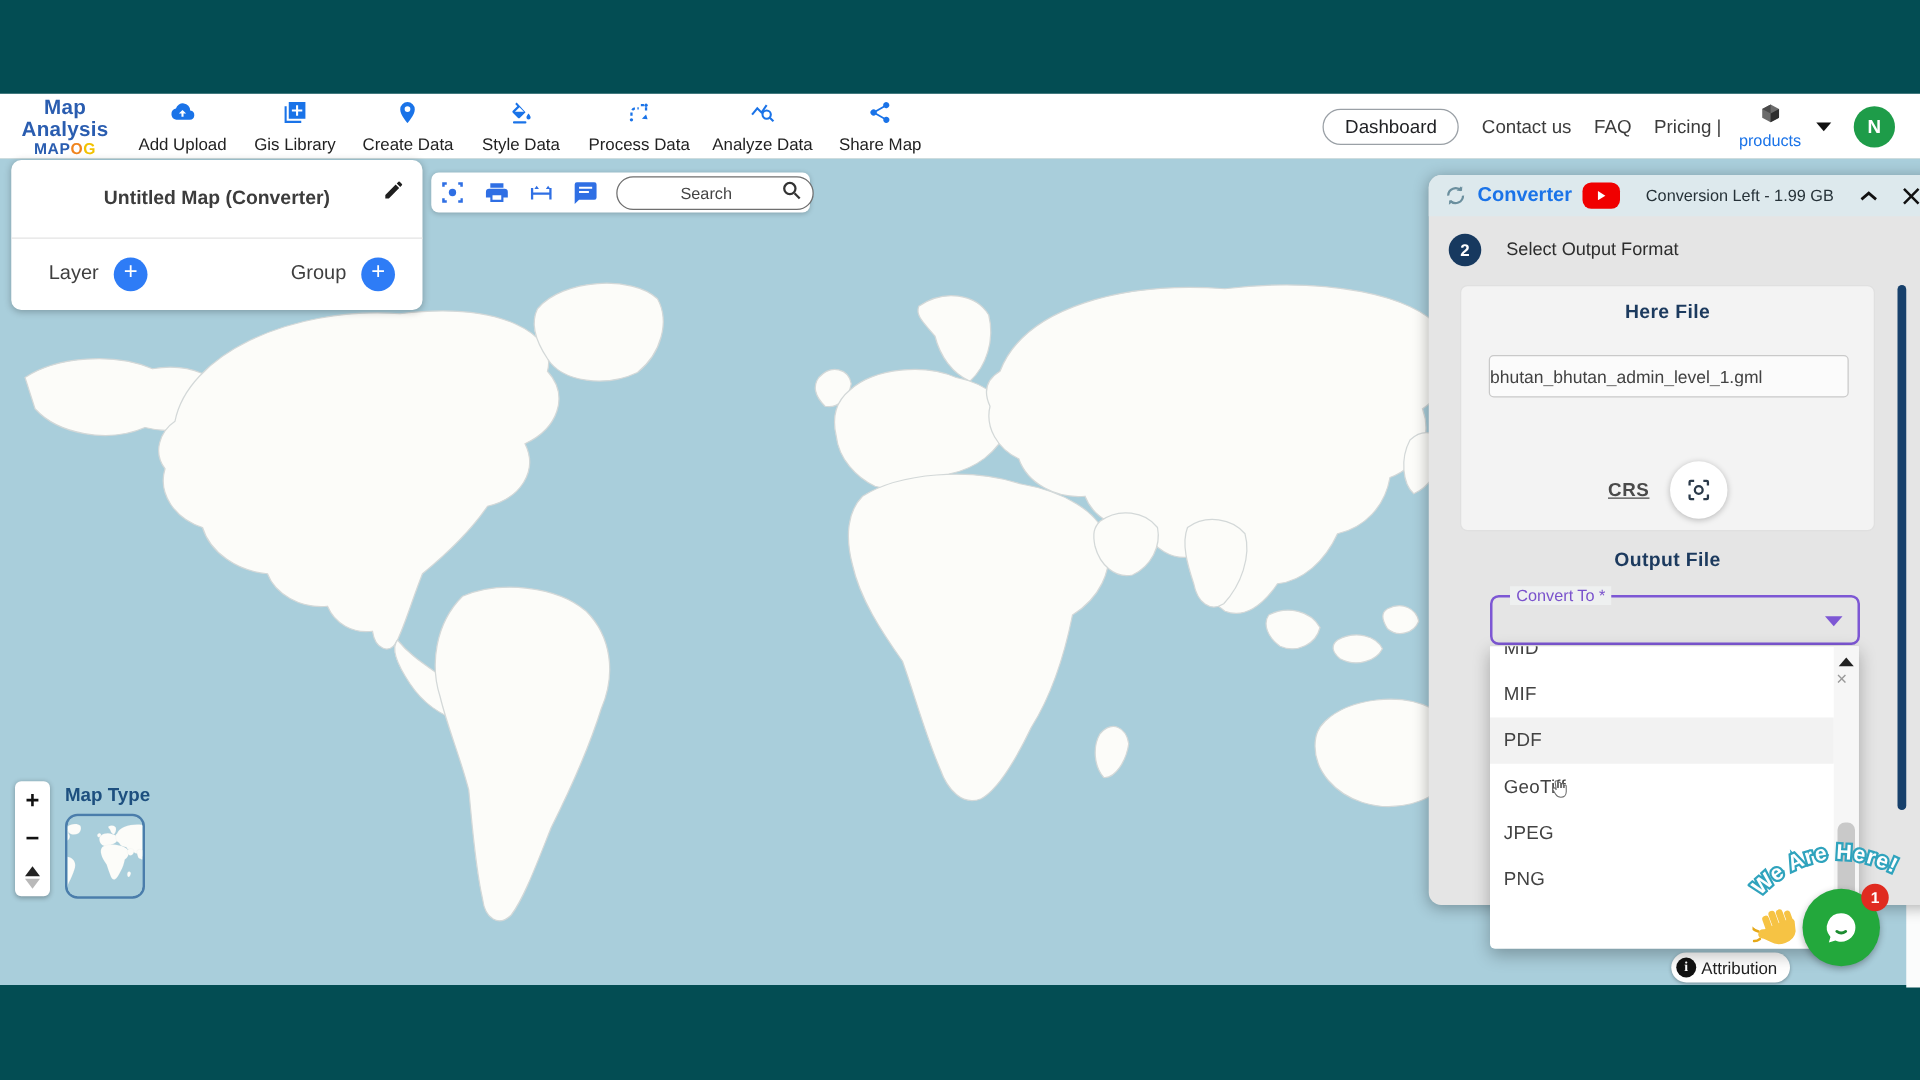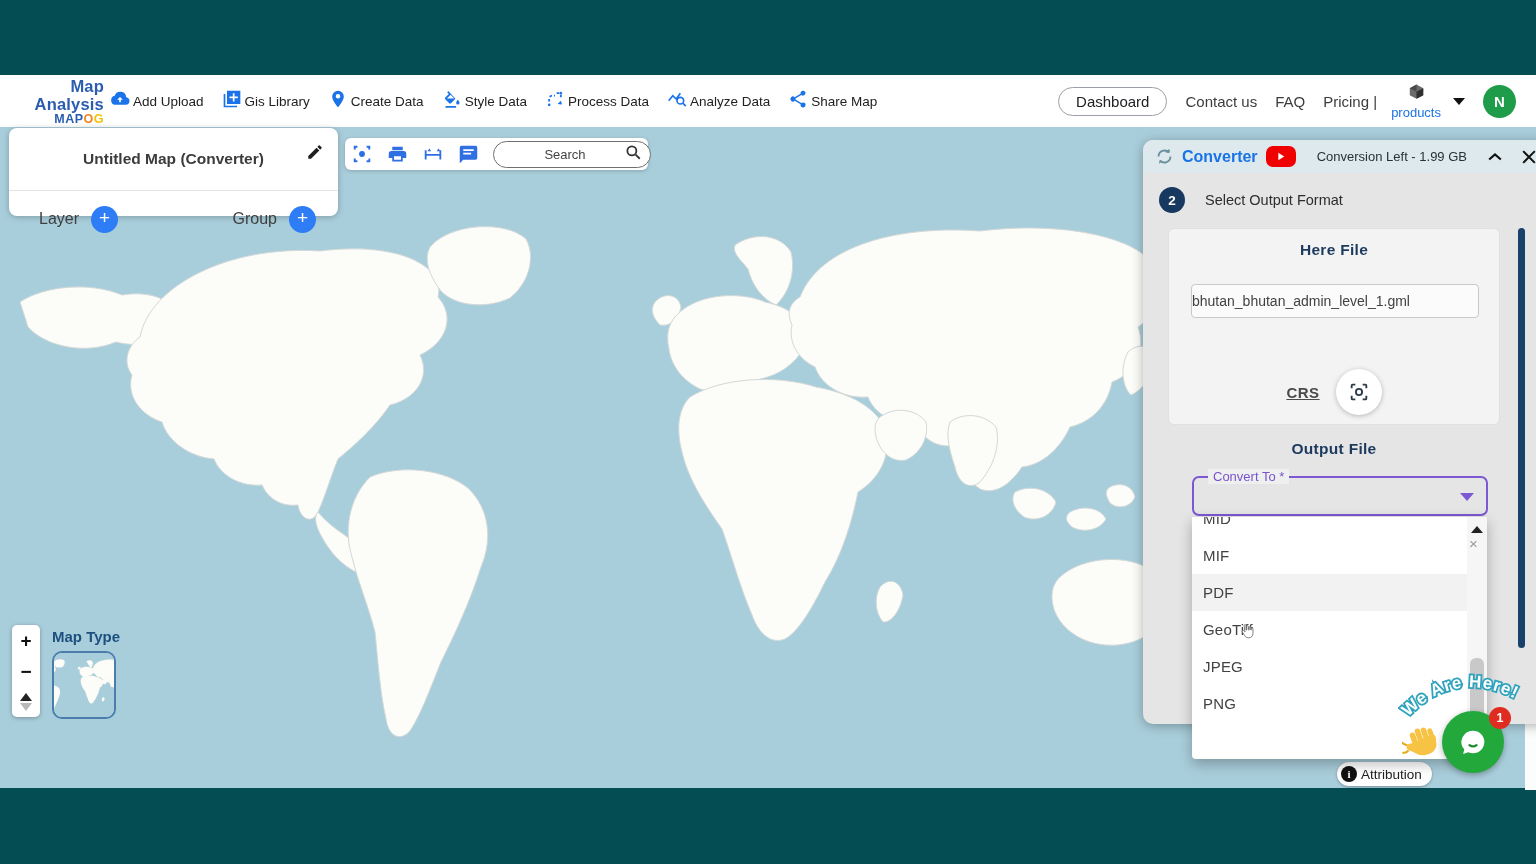--- a/index.html
+++ b/index.html
@@ -1,41 +1,41 @@
 <!DOCTYPE html>
 <html><head>
 <meta charset="utf-8">
 <style>
   * { margin:0; padding:0; box-sizing:border-box; }
   html,body { width:1536px; height:864px; overflow:hidden; }
   body { font-family:"Liberation Sans", sans-serif; background:#034d53; position:relative; }
 
   
   .nav { position:absolute; left:0; top:75px; width:1536px; height:52px; background:#ffffff; display:flex; align-items:center; z-index:5; }
-  .brand { width:104px; text-align:right; line-height:1.1; padding-top:2px; }
+  .brand { width:104px; text-align:center; line-height:1.1; padding-top:2px; }
   .brand-l1 { font-size:16.5px; font-weight:bold; color:#2a5db0; letter-spacing:.2px; }
   .brand-l2 { font-size:12.5px; font-weight:bold; letter-spacing:.5px; }
   .brand-l2 .p1 { color:#2a5db0; } .brand-l2 .p2 { color:#f0841d; } .brand-l2 .p3 { color:#f2c200; }
   .nav-items { display:flex; gap:18px; margin-left:6px; }
-  .nav-item { display:flex; align-items:center; gap:3px; cursor:pointer; min-width:72px;text-align:center; }
+  .nav-item { display:flex; flex-direction:column; align-items:center; gap:3px; cursor:pointer; min-width:72px;text-align:center; }
   .nav-item svg { width:20px; height:20px; }
   .nav-item .lbl { font-size:13.5px; color:#222; }
   .nav-right { margin-left:auto; display:flex; align-items:center; gap:18px; padding-right:20px; }
   .dash-btn { border:1.5px solid #9aa0a6; border-radius:18px; padding:5px 17px; font-size:15px; color:#202124; background:#fff; cursor:pointer; }
   .nav-link { font-size:15px; color:#3c3c3c; cursor:pointer; }
   .products { display:flex; flex-direction:column; align-items:center; cursor:pointer; margin-left:-4px; }
   .products .lbl { font-size:13px; color:#1a73e8; margin-top:-1px; }
   .caret { width:0; height:0; border-left:6px solid transparent; border-right:6px solid transparent; border-top:7px solid #111; margin-left:-6px; cursor:pointer; }
   .avatar { width:33px; height:33px; border-radius:50%; background:#1e9c49; color:#fff; font-size:15px; font-weight:bold; display:flex; align-items:center; justify-content:center; cursor:pointer; }
 
   
   .map-area { position:absolute; left:0; top:127px; width:1536px; height:661px; background:#a9cedb; z-index:1; }
 
   
-  .left-panel { position:absolute; left:9px; top:128px; width:329px; height:88px; background:#fff; border-radius:8px; box-shadow:0 1px 6px rgba(0,0,0,.25); z-index:6; }
+  .left-panel { position:absolute; left:9px; top:128px; width:329px; height:120px; background:#fff; border-radius:8px; box-shadow:0 1px 6px rgba(0,0,0,.25); z-index:6; }
   .lp-title-row { height:63px; display:flex; align-items:center; justify-content:center; position:relative; border-bottom:1px solid #e4e4e4; }
   .lp-title { font-size:15.5px; font-weight:bold; color:#3c3c3c; }
   .lp-pencil { position:absolute; right:14px; top:15px; cursor:pointer; }
   .lp-row2 { height:56px; display:flex; align-items:center; justify-content:space-between; padding:0 22px 0 30px; }
   .lg { display:flex; align-items:center; gap:12px; }
   .lg .txt { font-size:16px; color:#3f3f3f; }
   .plus-btn { width:27px; height:27px; border-radius:50%; background:#2e7cf6; color:#fff; font-size:19px; display:flex; align-items:center; justify-content:center; cursor:pointer; padding-bottom:2px; }
 
   
   .map-toolbar { position:absolute; left:345px; top:138px; width:303px; height:32px; background:#fff; border-radius:6px; box-shadow:0 1px 4px rgba(0,0,0,.2); display:flex; align-items:center; gap:14px; padding:0 8px 0 6px; z-index:6; }

